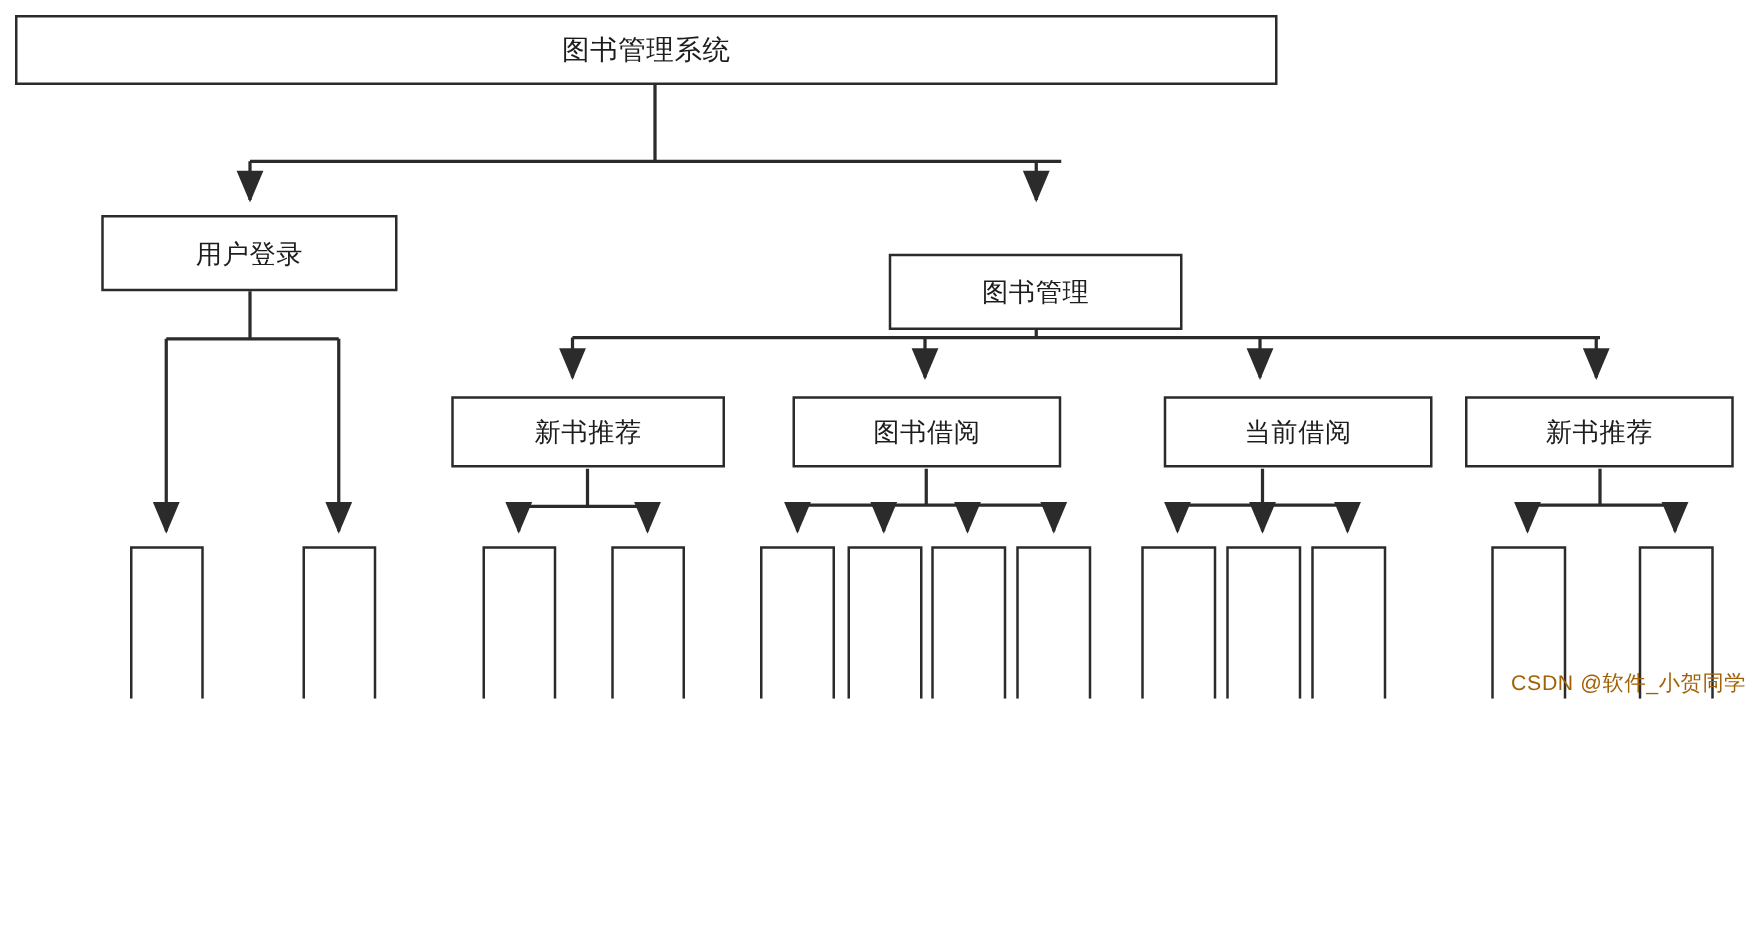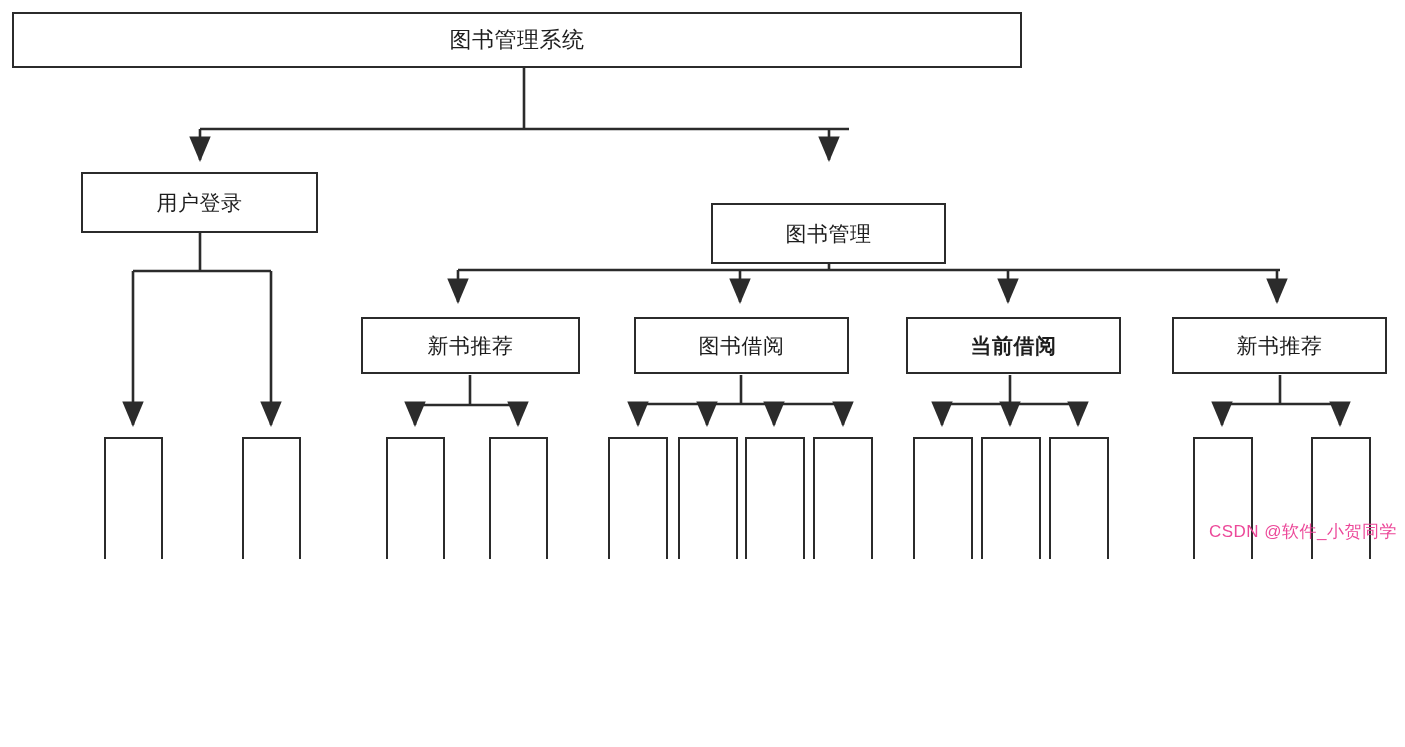--- a/index.html
+++ b/index.html
@@ -54,23 +54,23 @@
     position: absolute;
     left: 0;
     top: 0;
     width: 1405px;
     height: 747px;
     pointer-events: none;
   }
   .watermark {
     position: absolute;
     right: 8px;
-    bottom: 16px;
+    bottom: 1px;
     font-size: 17px;
-    color: #ec4899;
+    color: #a16207;
     letter-spacing: 0.5px;
     white-space: nowrap;
     margin-top: 44px;
   }
 </style>
 </head>
 <body>
 
 <div id="canvas">
 
@@ -130,21 +130,21 @@
   <div class="node horiz" id="root-node" style="left:12px; top:12px; width:1010px; height:56px;">图书管理系统</div>
 
   <div class="node horiz" style="left:81px; top:172px; width:237px; height:61px;">用户登录</div>
 
   <div class="node horiz" style="left:711px; top:171px; width:235px; height:61px;margin-top:32px;">图书管理</div>
 
   <div class="node horiz" style="left:361px; top:317px; width:219px; height:57px;">新书推荐</div>
 
   <div class="node horiz" style="left:634px; top:317px; width:215px; height:57px;">图书借阅</div>
 
-  <div class="node horiz" style="left:906px; top:317px; width:215px; height:57px;font-weight:bold;">当前借阅</div>
+  <div class="node horiz" style="left:931px; top:317px; width:215px; height:57px;">当前借阅</div>
 
   <div class="node horiz" style="left:1172px; top:317px; width:215px; height:57px;">新书推荐</div>
 
   <div class="node vert" style="left:104px; top:437px; width:59px; height:298px;">
     <span class="vtext">用户登录</span>
   </div>
   <div class="node vert" style="left:242px; top:437px; width:59px; height:298px;">
     <span class="vtext">注销登录</span>
   </div>
 

